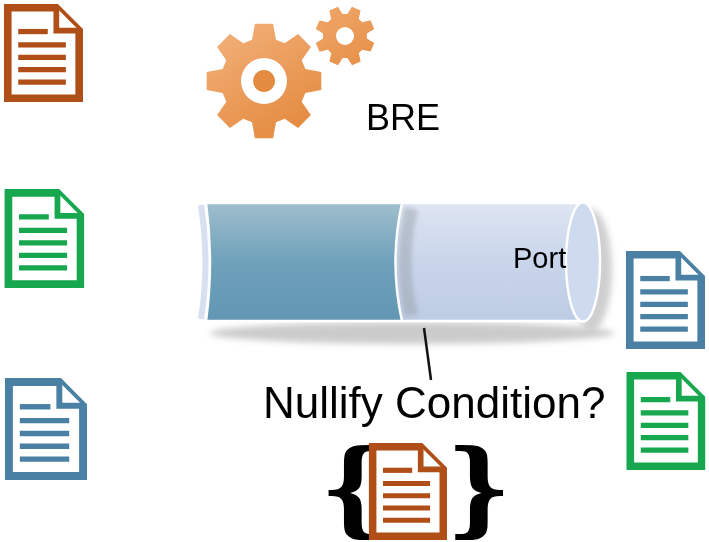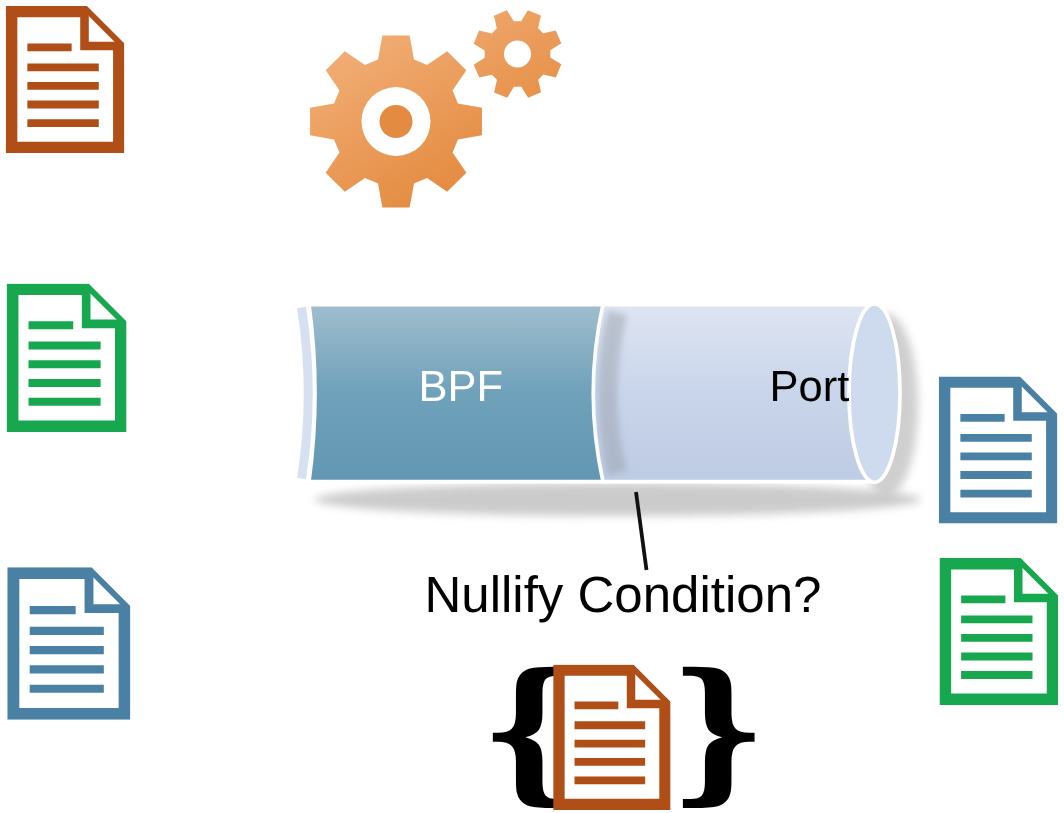--- a/index.html
+++ b/index.html
@@ -12,21 +12,21 @@
   #doc-blue-right {left:625px;top:250px;width:80px;height:100px;}
   #doc-green-right{left:625px;top:372px;width:81px;height:98px;}
   #doc-center     {left:367px;top:443px;width:81px;height:97px;}
   #gears-svg{position:absolute;left:195px;top:0px;width:195px;height:155px;}
   #cylinder-svg{position:absolute;left:185px;top:180px;width:445px;height:175px;}
   #connector-svg{position:absolute;left:410px;top:322px;width:40px;height:62px;}
   .label{position:absolute;color:#000;line-height:1.1;white-space:nowrap;}
   #bre-label{left:366px;top:98px;font-size:36px;}
   #bpf-label{left:279px;top:243px;font-size:29px;color:#ffffff;}
   #port-label{left:513px;top:243px;font-size:29px;text-align:center;}
-  #nullify-label{left:263px;top:379px;font-size:34px;margin-left:20px;}
+  #nullify-label{left:263px;top:379px;font-size:44px;}
   .brace{position:absolute;font-family:"DejaVu Serif", serif;font-weight:700;
          font-size:102px;line-height:1;color:#000;}
   #brace-left{left:320px;top:436px;}
   #brace-right{left:446px;top:436px;}
 </style>
 </head>
 <body>
 
 <div class="stage">
 
@@ -67,20 +67,21 @@
         <stop offset="1" stop-color="#E3883C"></stop>
       </linearGradient>
     </defs>
     <path id="gear-big-path" fill="url(#gearGrad)" d="M254.9 23.7 L273.1 23.7 L276.0 39.7 L284.7 43.3 L298.1 34.1 L310.9 46.9 L301.7 60.3 L305.3 69.0 L321.3 71.9 L321.3 90.1 L305.3 93.0 L301.7 101.7 L310.9 115.1 L298.1 127.9 L284.7 118.7 L276.0 122.3 L273.1 138.3 L254.9 138.3 L252.0 122.3 L243.3 118.7 L229.9 127.9 L217.1 115.1 L226.3 101.7 L222.7 93.0 L206.7 90.1 L206.7 71.9 L222.7 69.0 L226.3 60.3 L217.1 46.9 L229.9 34.1 L243.3 43.3 L252.0 39.7 Z"></path>
     <circle cx="264" cy="81" r="23" fill="#ffffff"></circle>
     <circle cx="264" cy="81" r="11" fill="#E28B41"></circle>
     <path id="gear-small-path" fill="url(#gearGrad)" d="M351.9 6.8 L360.6 10.4 L358.7 18.8 L362.1 22.2 L370.5 20.3 L374.2 28.9 L366.9 33.5 L366.9 38.4 L374.2 42.9 L370.6 51.6 L362.2 49.7 L358.8 53.1 L360.7 61.5 L352.1 65.2 L347.5 57.9 L342.6 57.9 L338.1 65.2 L329.4 61.6 L331.3 53.2 L327.9 49.8 L319.5 51.7 L315.8 43.1 L323.1 38.5 L323.1 33.6 L315.8 29.1 L319.4 20.4 L327.8 22.3 L331.2 18.9 L329.3 10.5 L337.9 6.8 L342.5 14.1 L347.4 14.1 Z"></path>
     <circle cx="345" cy="36" r="9" fill="#ffffff"></circle>
   </svg>
 
+  <div id="bre-label" class="label">BRE</div>
 
   <svg id="cylinder-svg" viewBox="185 180 445 175">
     <defs>
       <linearGradient id="tealGrad" x1="0" y1="0" x2="0" y2="1">
         <stop offset="0" stop-color="#9FBECD"></stop>
         <stop offset="0.5" stop-color="#6FA1BB"></stop>
         <stop offset="1" stop-color="#6296B2"></stop>
       </linearGradient>
       <linearGradient id="blueGrad" x1="0" y1="0" x2="0" y2="1">
         <stop offset="0" stop-color="#DEE5F3"></stop>
@@ -102,21 +103,20 @@
 
     <path d="M201 205 Q210 262 201 319" fill="none" stroke="#D6E0F0" stroke-width="6"></path>
 
     <path d="M402 203 Q389 262 402 321 L583 321 L583 203 Z" fill="url(#blueGrad)" stroke="#ffffff" stroke-width="2.5" stroke-linejoin="round"></path>
 
     <path d="M405 207 Q392 262 405 317 L418 314 Q405 262 418 210 Z" fill="#9AA2AC" opacity="0.5" filter="url(#soft2)"></path>
 
     <ellipse cx="583" cy="262" rx="17" ry="59.5" fill="#CEDAED" stroke="#ffffff" stroke-width="2.5"></ellipse>
   </svg>
 
-  <div id="bpf-label" class="label">BPF</div>
   <div id="port-label" class="label">Port</div>
 
   <svg id="connector-svg" viewBox="410 322 40 62">
     <line x1="424" y1="328" x2="431" y2="380" stroke="#111111" stroke-width="2.5"></line>
   </svg>
 
   <div id="nullify-label" class="label">Nullify Condition?</div>
 
   <div>
     <div id="brace-left" class="brace">{</div>

